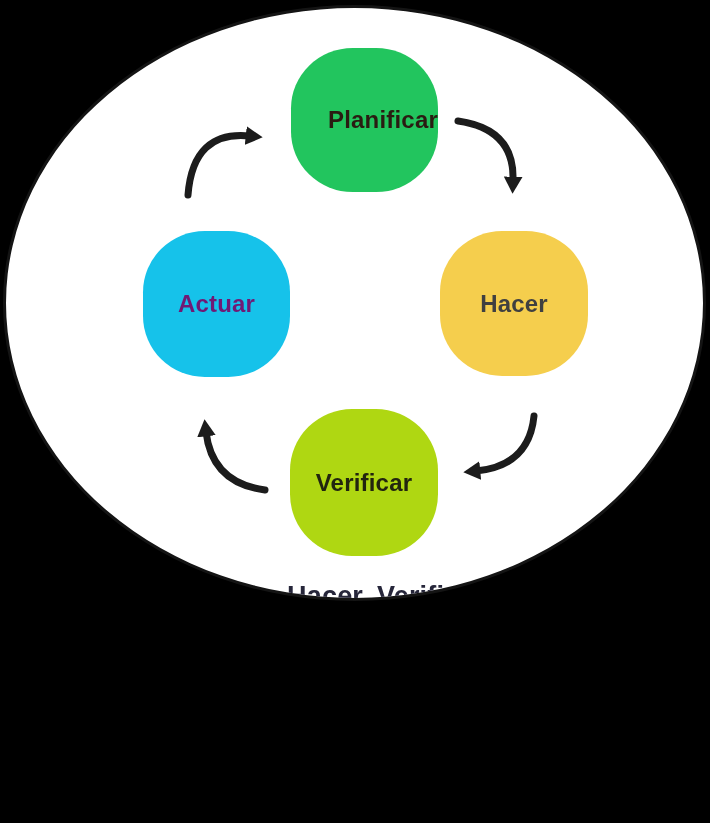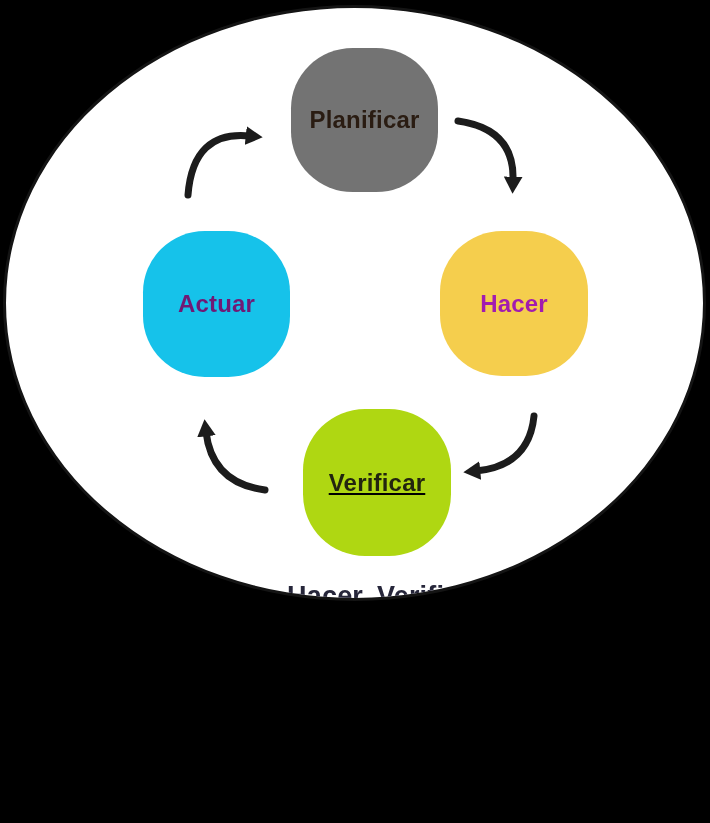--- a/index.html
+++ b/index.html
@@ -30,21 +30,21 @@
     justify-content: center;
     border-radius: 42%;
   }
   .node-label {
     font-size: 24px;
     font-weight: 700;
     letter-spacing: 0.2px;
   }
   .node-planificar { left: 285px; top: 40px;  width: 147px; height: 144px; }
   .node-hacer      { left: 434px; top: 223px; width: 148px; height: 145px; }
-  .node-verificar  { left: 297px; top: 401px; width: 148px; height: 147px; text-decoration: underline; }
+  .node-verificar  { left: 284px; top: 401px; width: 148px; height: 147px; }
   .node-actuar     { left: 137px; top: 223px; width: 147px; height: 146px; }
   .arrows {
     position: absolute;
     left: 0; top: 0;
     width: 703px;
     height: 596px;
     pointer-events: none;
   }
   .arrows path.arrow {
     fill: none;
@@ -73,26 +73,26 @@
         <marker id="ah" viewBox="0 0 10 11" refX="2.5" refY="5.5" markerWidth="17" markerHeight="19" markerUnits="userSpaceOnUse" orient="auto">
           <path d="M0 0 L10 5.5 L0 11 Z" fill="#1c1c1c"></path>
         </marker>
       </defs>
       <path class="arrow" d="M 182 187 Q 187 122 244 128" marker-end="url(#ah)"></path>
       <path class="arrow" d="M 452 113 Q 509 121 507 173" marker-end="url(#ah)"></path>
       <path class="arrow" d="M 528 408 Q 523 458 470 463" marker-end="url(#ah)"></path>
       <path class="arrow" d="M 259 482 Q 206 475 200 424" marker-end="url(#ah)"></path>
     </svg>
 
-    <div class="node node-planificar" style="background-color: #737373;">
+    <div class="node node-planificar" style="background-color: #22c55e; justify-content: flex-end;">
       <span class="node-label" style="color: rgb(42, 28, 18);">Planificar</span>
     </div>
 
     <div class="node node-hacer" style="background-color: rgb(245, 206, 77);">
-      <span class="node-label" style="color: #a21caf;">Hacer</span>
+      <span class="node-label" style="color: #404040;">Hacer</span>
     </div>
 
     <div class="node node-verificar" style="background-color: rgb(175, 215, 18);">
       <span class="node-label" style="color: rgb(34, 37, 15);">Verificar</span>
     </div>
 
     <div class="node node-actuar" style="background-color: rgb(22, 194, 234);">
       <span class="node-label" style="color: #701a75;">Actuar</span>
     </div>
 

